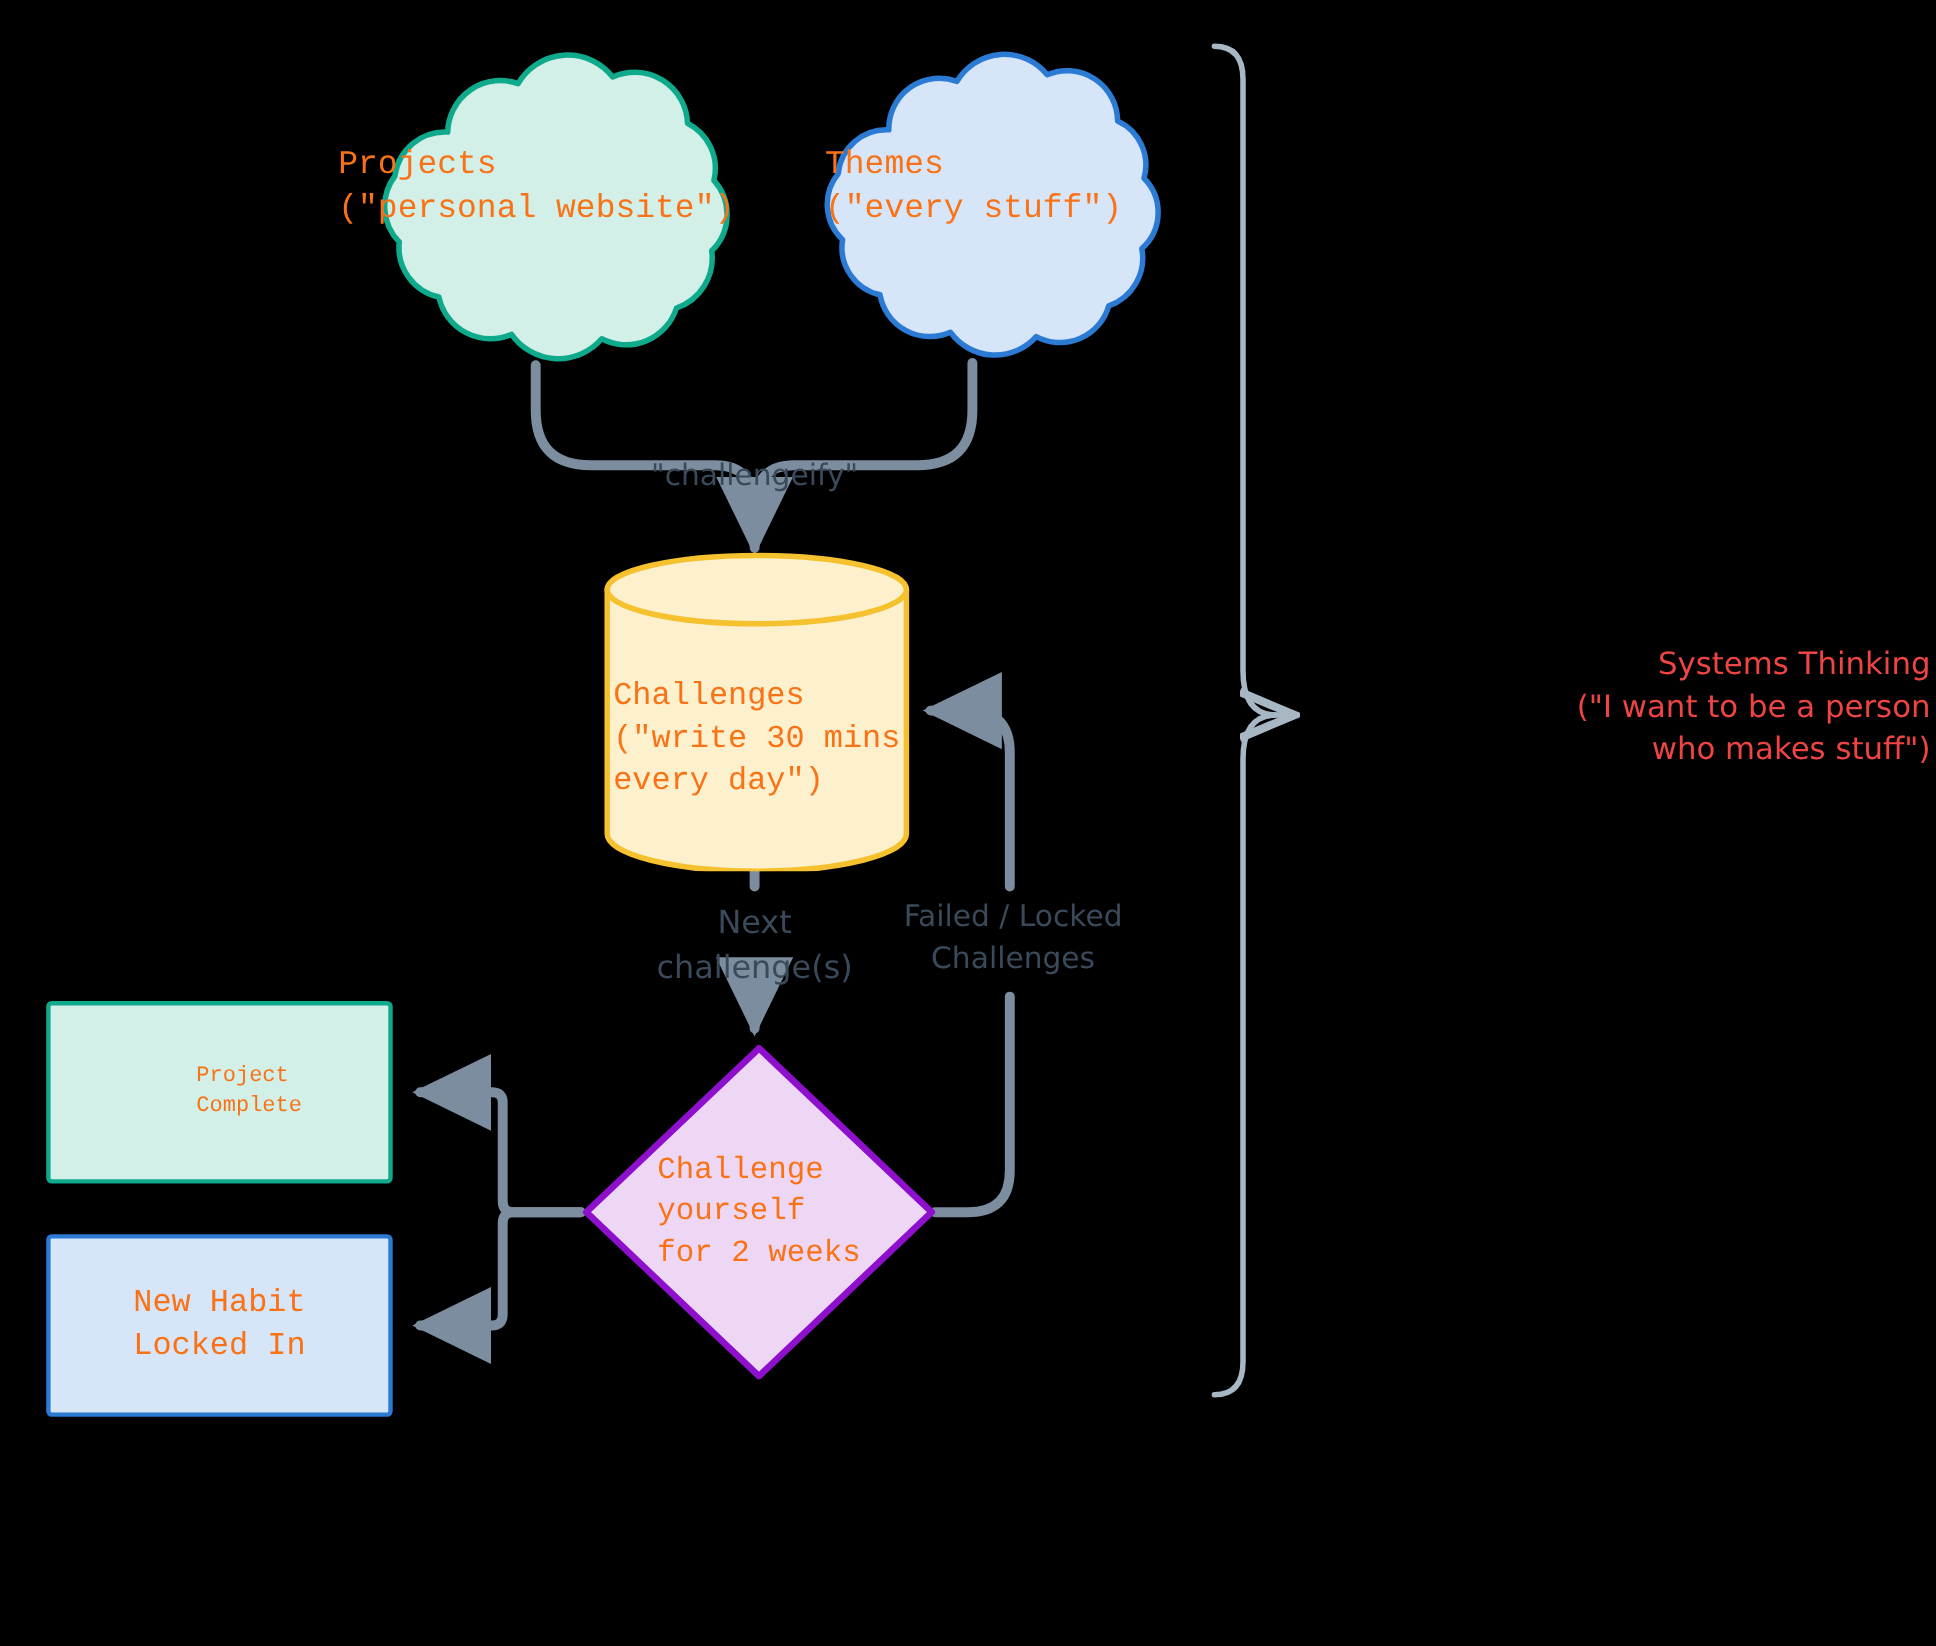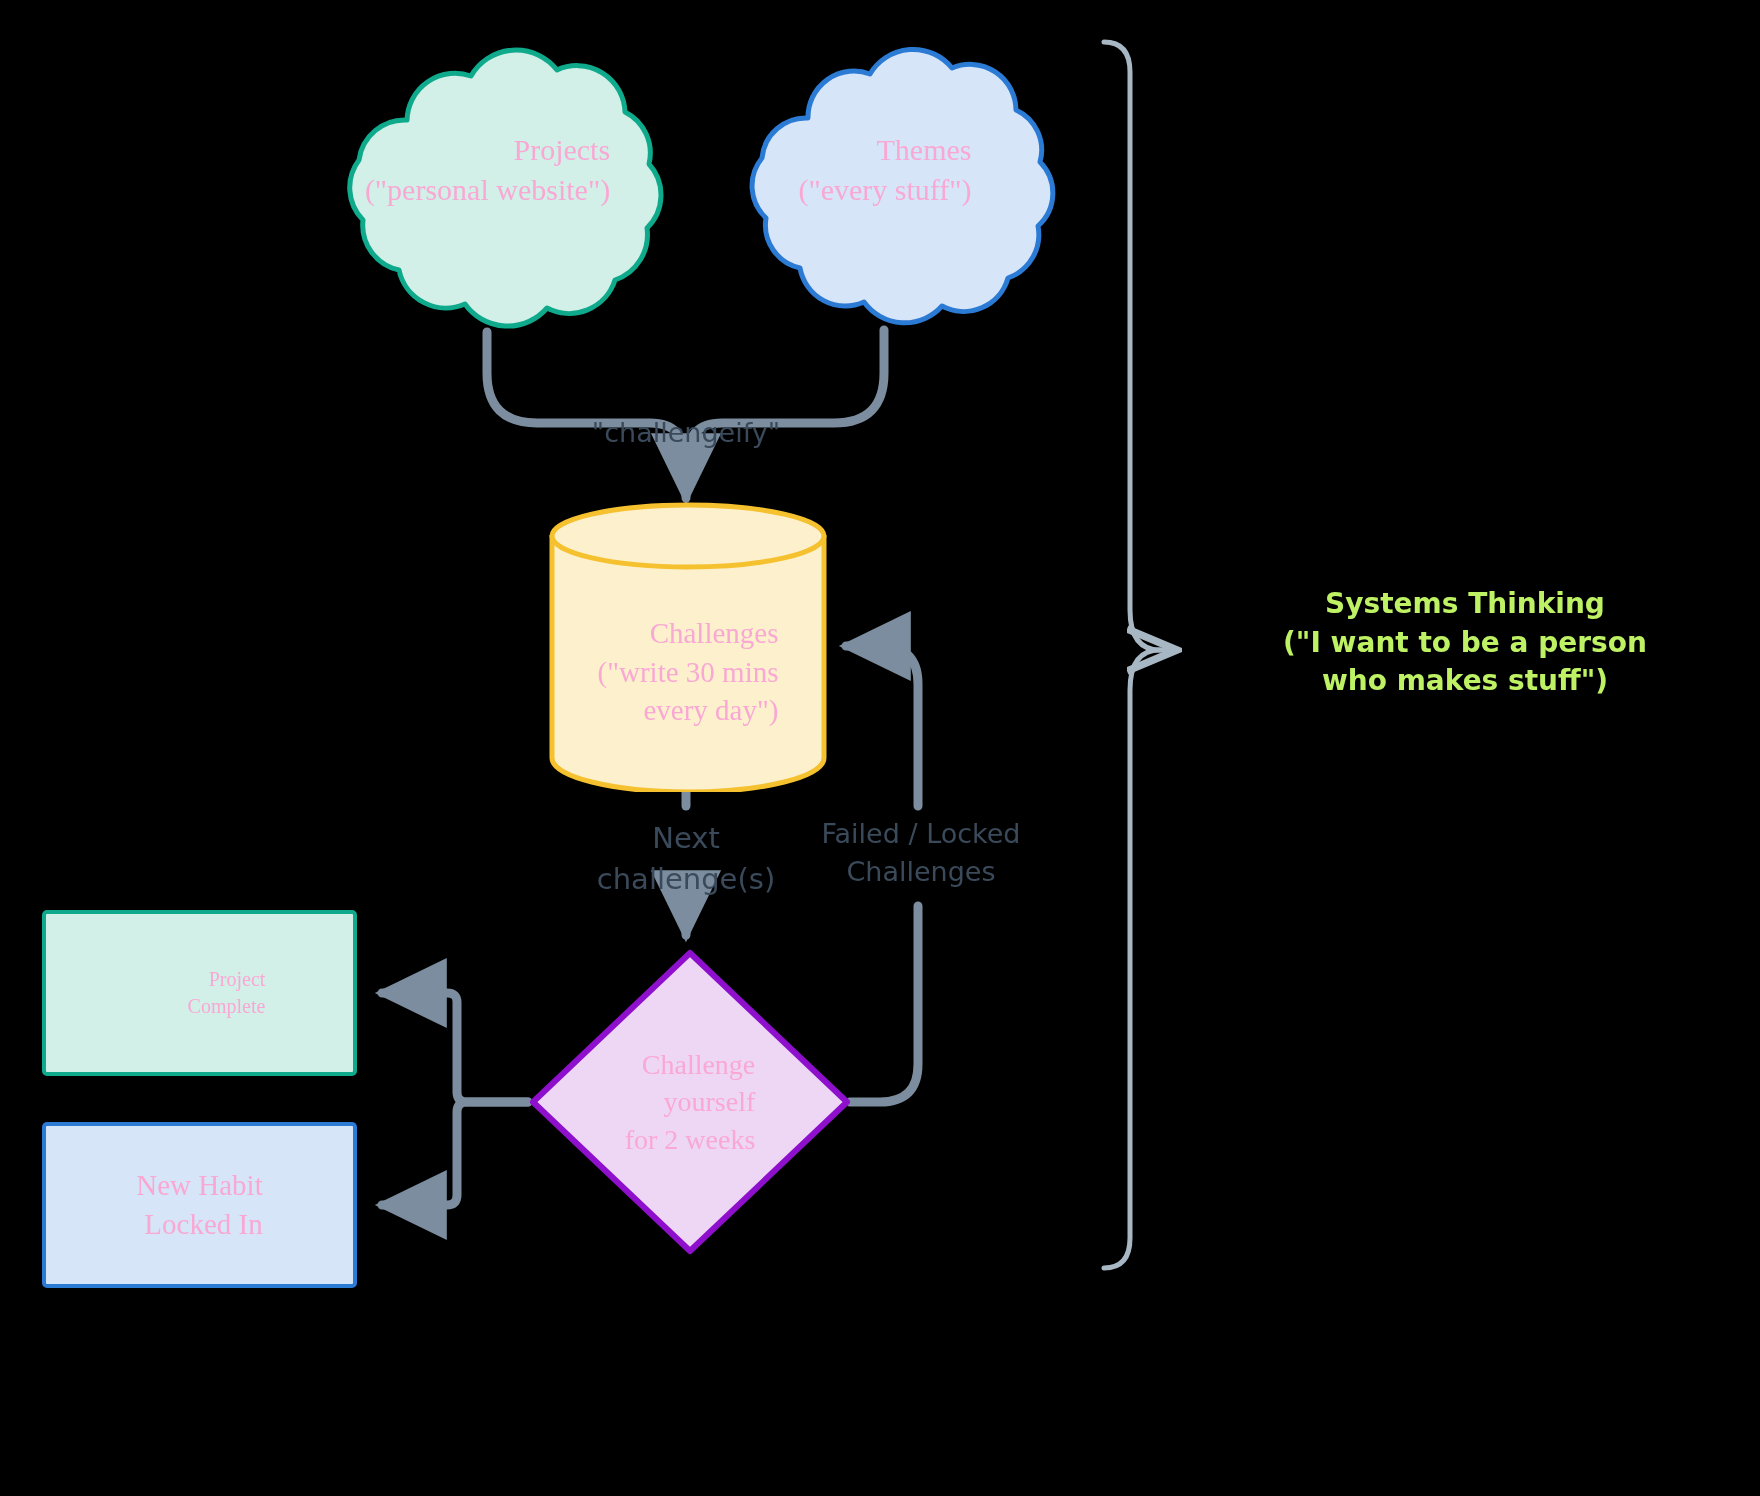--- a/index.html
+++ b/index.html
@@ -25,23 +25,23 @@
     width: 1760px;
     height: 1496px;
     pointer-events: none;
   }
 
   .node-label {
     position: absolute;
     display: flex;
     align-items: center;
     justify-content: center;
-    text-align: right;
-    color: #f9a8d4;
-    font-family: Liberation Serif, serif;
+    text-align: left;
+    color: #f97316;
+    font-family: Liberation Mono, monospace;
     line-height: 1.34;
     white-space: pre-line;
     pointer-events: none;
   }
 
   
   .cloud-wrap { position: absolute; }
 
   
   .cyl {
@@ -73,24 +73,24 @@
     position: absolute;
     text-align: center;
     color: #3a4a5a;
     font-family: "DejaVu Sans", sans-serif;
     line-height: 1.4;
     white-space: pre-line;
     pointer-events: none;
   }
   .annot {
     position: absolute;
-    text-align: center;
-    color: #bef264;
+    text-align: right;
+    color: #ef4444;
     font-family: "DejaVu Sans", sans-serif;
-    font-weight: bold;
+    font-weight: normal;
     line-height: 1.38;
     white-space: pre-line;
     pointer-events: none;
   }
 </style>
 </head>
 <body>
 
 <div id="stage">
 

